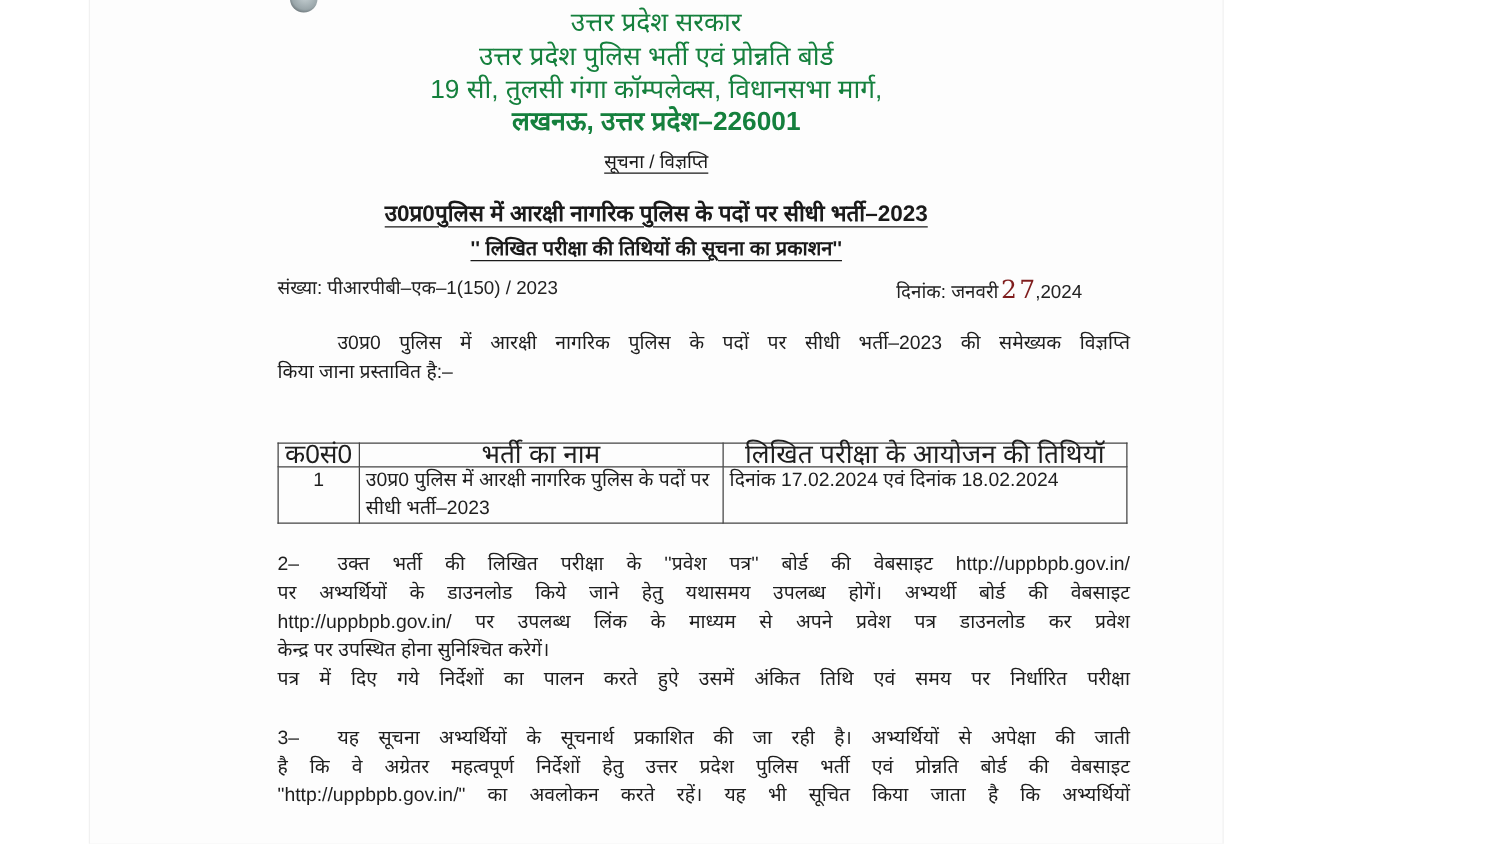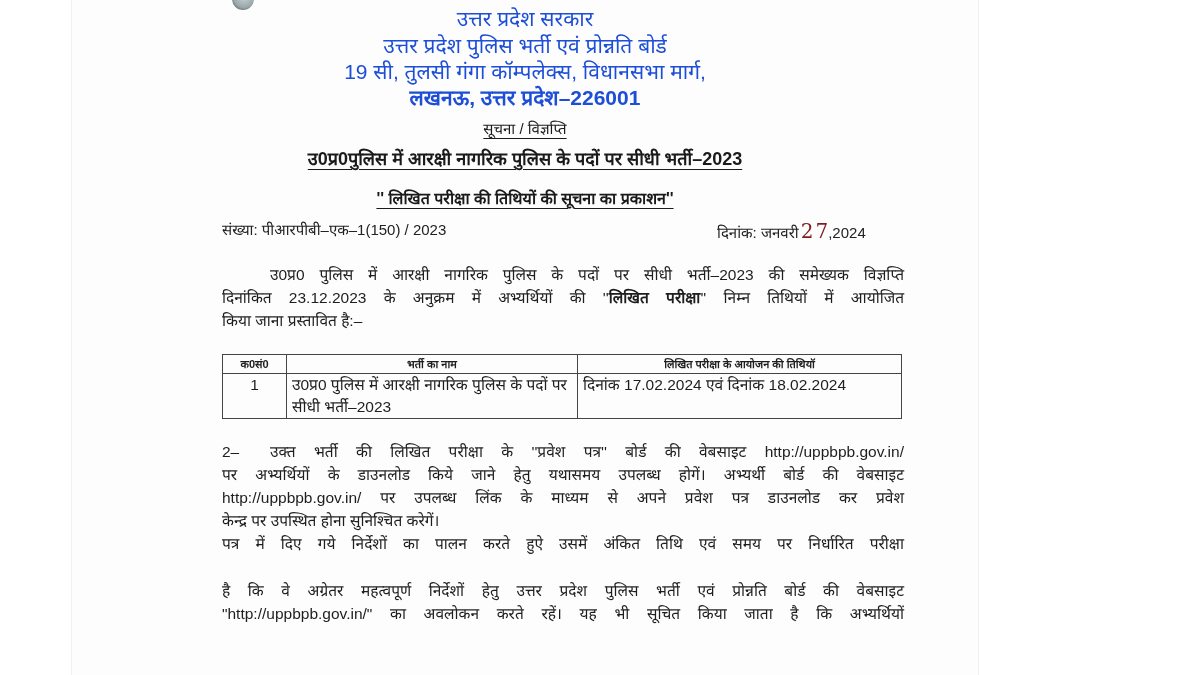--- a/index.html
+++ b/index.html
@@ -33,32 +33,32 @@
       border-radius: 50%;
       background: radial-gradient(circle at 55% 40%, #c9d3d6 0%, #9aa6aa 60%, #2d3438 100%);
     }
     .center-line {
       position: absolute;
       left: 72px;
       width: 906px;
       text-align: center;
       white-space: nowrap;
     }
-    .hdr { font-size: 21px; line-height: 26px; color: #1d4ed8; }
+    .hdr { font-size: 21px; line-height: 26px; color: #15803d; }
     .hdr1 { top: 6px; }
     .hdr2 { top: 33px; }
     .hdr3 { top: 59px; }
     .hdr4 { top: 85px; font-weight: bold; }
     .notice {
       top: 118px;
       font-size: 15px;
     }
     .notice span { text-decoration: underline; text-underline-offset: 4px; }
     .title1 {
-      top: 146px;
+      top: 158px;
       font-size: 18px;
       font-weight: bold;
     }
     .title1 span, .title2 span { text-decoration: underline; text-underline-offset: 4px; text-decoration-thickness: 1px; }
     .title2 {
       top: 187px;
       font-size: 16px;
       font-weight: bold;
     }
     .ref-line {
@@ -107,22 +107,22 @@
       border-collapse: collapse;
       font-size: 15.5px;
       color: #1e1e1e;
     }
     table.exam-table th, table.exam-table td {
       border: 1.3px solid #444;
       padding: 0 5px;
       vertical-align: top;
     }
     table.exam-table th {
-      font-weight: bold;
-      font-size: 11px;
+      font-weight: normal;
+      font-size: 21px;
       height: 18px;
       line-height: 18px;
       margin-top: 40px;
     }
     table.exam-table td {
       line-height: 22px;
       height: 44px;
     }
     .col-sn { width: 53px; text-align: center; }
     .col-name { width: 280px; }
@@ -153,21 +153,20 @@
   <span>'' लिखित परीक्षा की तिथियों की सूचना का प्रकाशन''</span>
 </div>
 
 <div class="ref-line ref-no">संख्या: पीआरपीबी–एक–1(150) / 2023</div>
 <div class="ref-line ref-date">
   <span>दिनांक: जनवरी</span><span class="hand-date">27</span><span>,2024</span>
 </div>
 
 <div class="para para1">
   <span class="line"><span class="indent"></span><span>उ0प्र0 पुलिस में आरक्षी नागरिक पुलिस के पदों पर सीधी भर्ती–2023 की समेख्यक विज्ञप्ति</span></span>
-  <span class="line"><span>दिनांकित 23.12.2023 के अनुक्रम में अभ्यर्थियों की ''</span><b class="bold">लिखित परीक्षा</b><span>'' निम्न तिथियों में आयोजित</span></span>
   <span class="line last">किया जाना प्रस्तावित है:–</span>
 </div>
 
 <table class="exam-table">
   <thead>
     <tr>
       <th class="col-sn">क0सं0</th>
       <th class="col-name">भर्ती का नाम</th>
       <th class="col-date">लिखित परीक्षा के आयोजन की तिथियॉ</th>
     </tr>
@@ -183,15 +182,16 @@
 
 <div class="para para2">
   <span class="line"><span class="num-indent">2–</span><span>उक्त भर्ती की लिखित परीक्षा के ''प्रवेश पत्र'' बोर्ड की वेबसाइट http://uppbpb.gov.in/</span></span>
   <span class="line">पर अभ्यर्थियों के डाउनलोड किये जाने हेतु यथासमय उपलब्ध होगें। अभ्यर्थी बोर्ड की वेबसाइट</span>
   <span class="line">http://uppbpb.gov.in/ पर उपलब्ध लिंक के माध्यम से अपने प्रवेश पत्र डाउनलोड कर प्रवेश</span>
   <span class="line last">केन्द्र पर उपस्थित होना सुनिश्चित करेगें।</span>
   <span class="line">पत्र में दिए गये निर्देशों का पालन करते हुऐ उसमें अंकित तिथि एवं समय पर निर्धारित परीक्षा</span>
 </div>
 
 <div class="para para3">
+  <span class="line"><span class="num-indent">3–</span><span>यह सूचना अभ्यर्थियों के सूचनार्थ प्रकाशित की जा रही है। अभ्यर्थियों से अपेक्षा की जाती</span></span>
   <span class="line">है कि वे अग्रेतर महत्वपूर्ण निर्देशों हेतु उत्तर प्रदेश पुलिस भर्ती एवं प्रोन्नति बोर्ड की वेबसाइट</span>
   <span class="line">"http://uppbpb.gov.in/" का अवलोकन करते रहें। यह भी सूचित किया जाता है कि अभ्यर्थियों</span>
 </div>
 
 </body></html>

